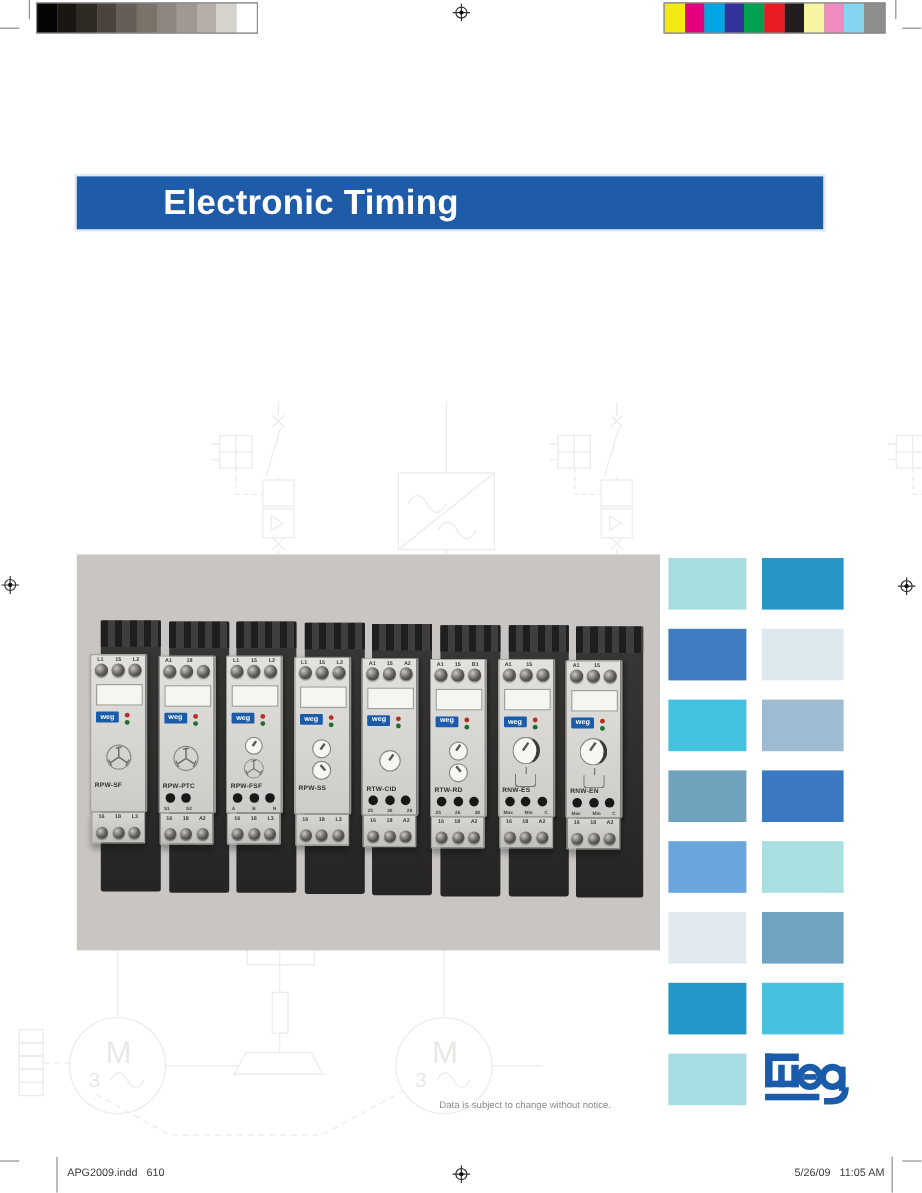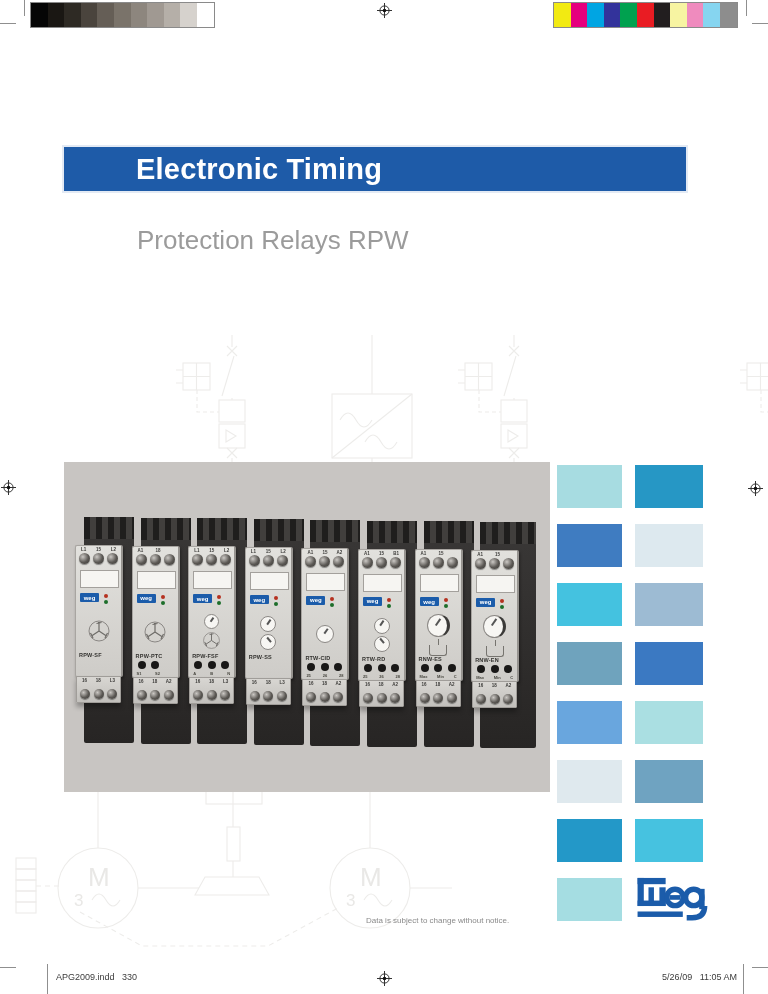--- a/index.html
+++ b/index.html
@@ -176,21 +176,20 @@
 <svg class="regtarget" style="left:377px;top:971px" viewBox="0 0 15 15">
     <path d="M7.5 0 V15 M0 7.5 H15" stroke="#333" stroke-width="1" fill="none"></path>
     <circle cx="7.5" cy="7.5" r="4.6" stroke="#333" fill="none"></circle>
     <circle cx="7.5" cy="7.5" r="1.8" fill="#111"></circle>
   </svg>
 
 <div id="headerbar" style="background: rgb(30, 91, 168);">
   <span class="title">Electronic Timing</span>
 </div>
 <div id="subtitles" style="color: rgb(155, 155, 155);">
-  <div>Protection Relays RPW</div>
 </div>
 
 <div id="photo" style="background: rgb(200, 197, 194);">
     <div class="din" style="left: 20px; top: 55px; width: 50px; height: 226px;"></div>
     <div class="relay-panel" style="left: 11px; top: 83px;">
       <div class="tlabels">
         <span>L1</span>
         <span>15</span>
         <span>L2</span>
       </div>
@@ -588,14 +587,14 @@
     <rect x="2" y="47" width="58" height="7"></rect>
   </g>
   <g fill="none" stroke="currentColor" stroke-width="7">
     <circle cx="50" cy="29" r="10.5"></circle>
     <circle cx="74" cy="29" r="10.5"></circle>
     <path d="M88 40 q0 15 -16 15 h-7"></path>
   </g>
 </svg>
 
 <div id="notice">Data is subject to change without notice.</div>
-<div id="footer-left" class="footertext">APG2009.indd   330</div>
+<div id="footer-left" class="footertext">APG2009.indd   610</div>
 <div id="footer-right" class="footertext">5/26/09   11:05 AM</div>
 
 </body></html>

